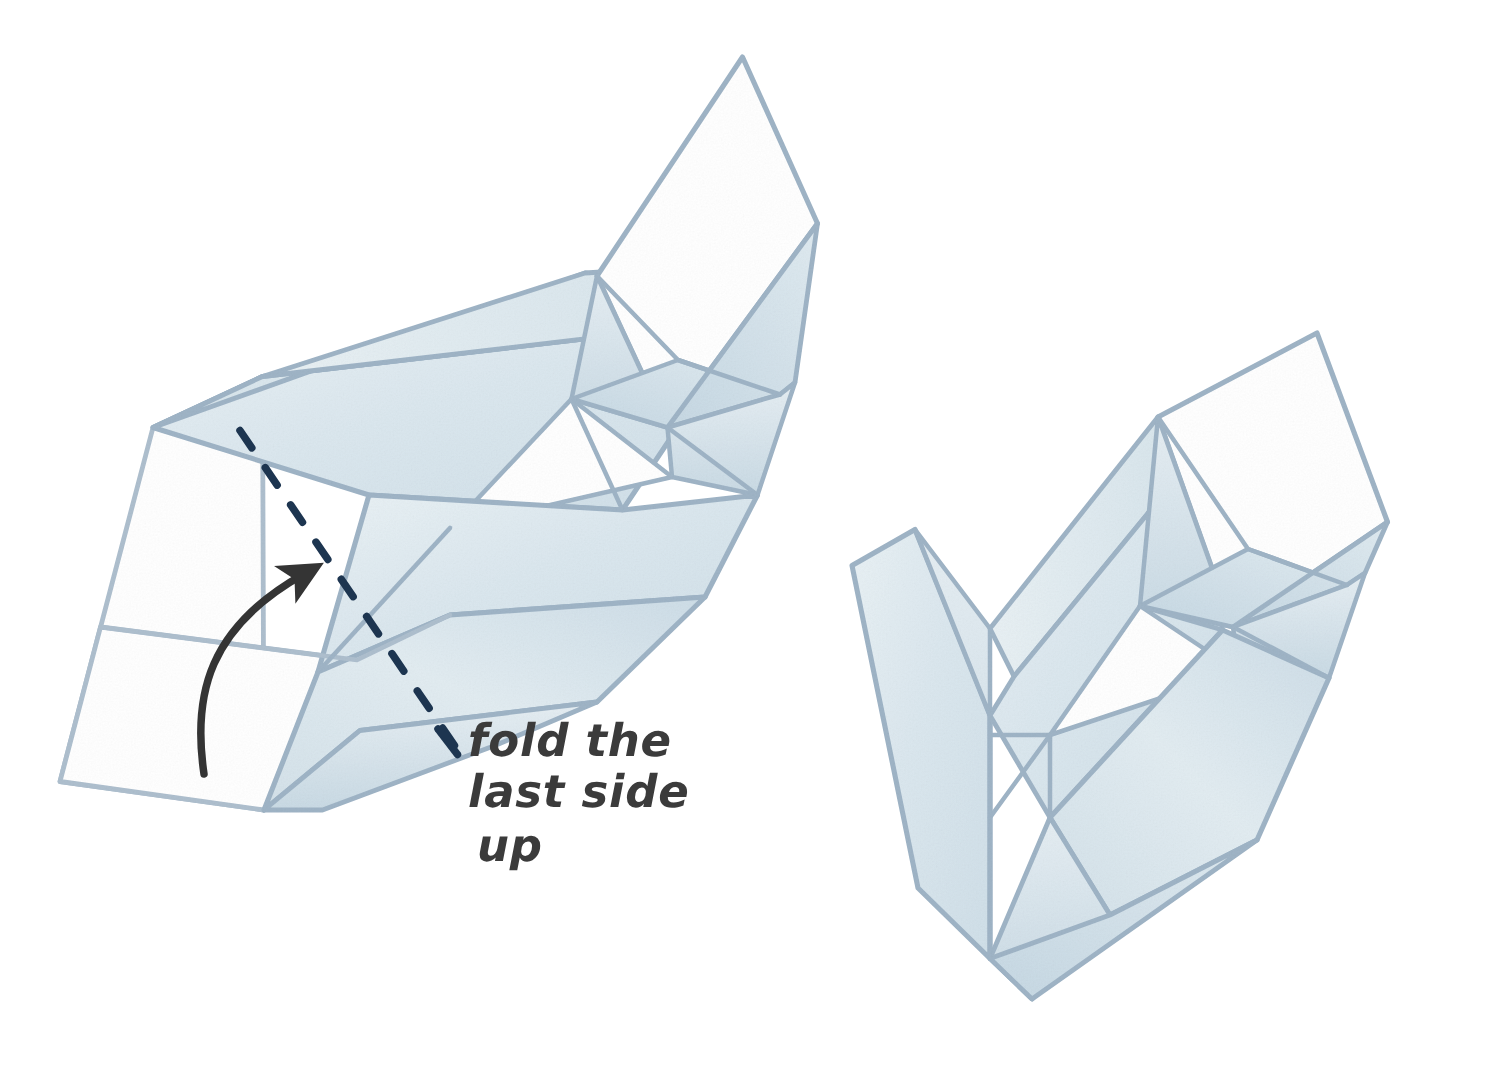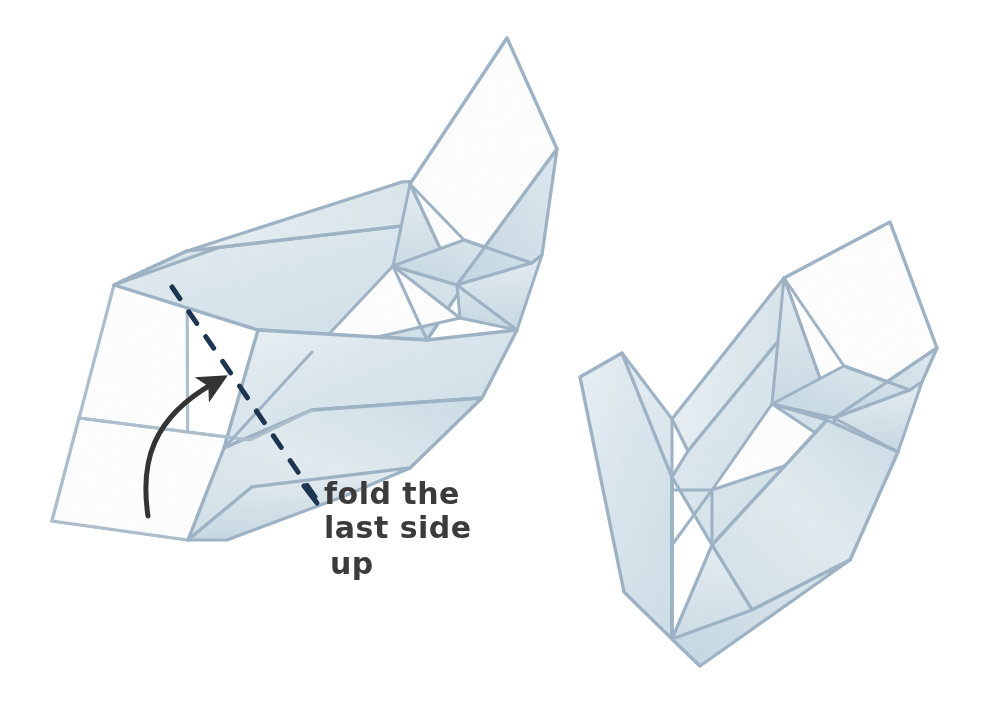--- a/index.html
+++ b/index.html
@@ -10,24 +10,25 @@
   }
   body {
     width: 1000px;
     height: 718px;
     position: relative;
     overflow: hidden;
     font-family: "DejaVu Sans", sans-serif;
   }
   #diagram-root {
     position: absolute;
-    left: 12px;
+    left: 0;
     top: 0;
     width: 930px;
     height: 718px;
+    font-style: italic;
   }
   svg.stage {
     display: block;
     width: 1000px;
     height: 718px;
     background: #ffffff;
   }
   .annotation-text {
     font-family: "DejaVu Sans", sans-serif;
     font-weight: 700;

